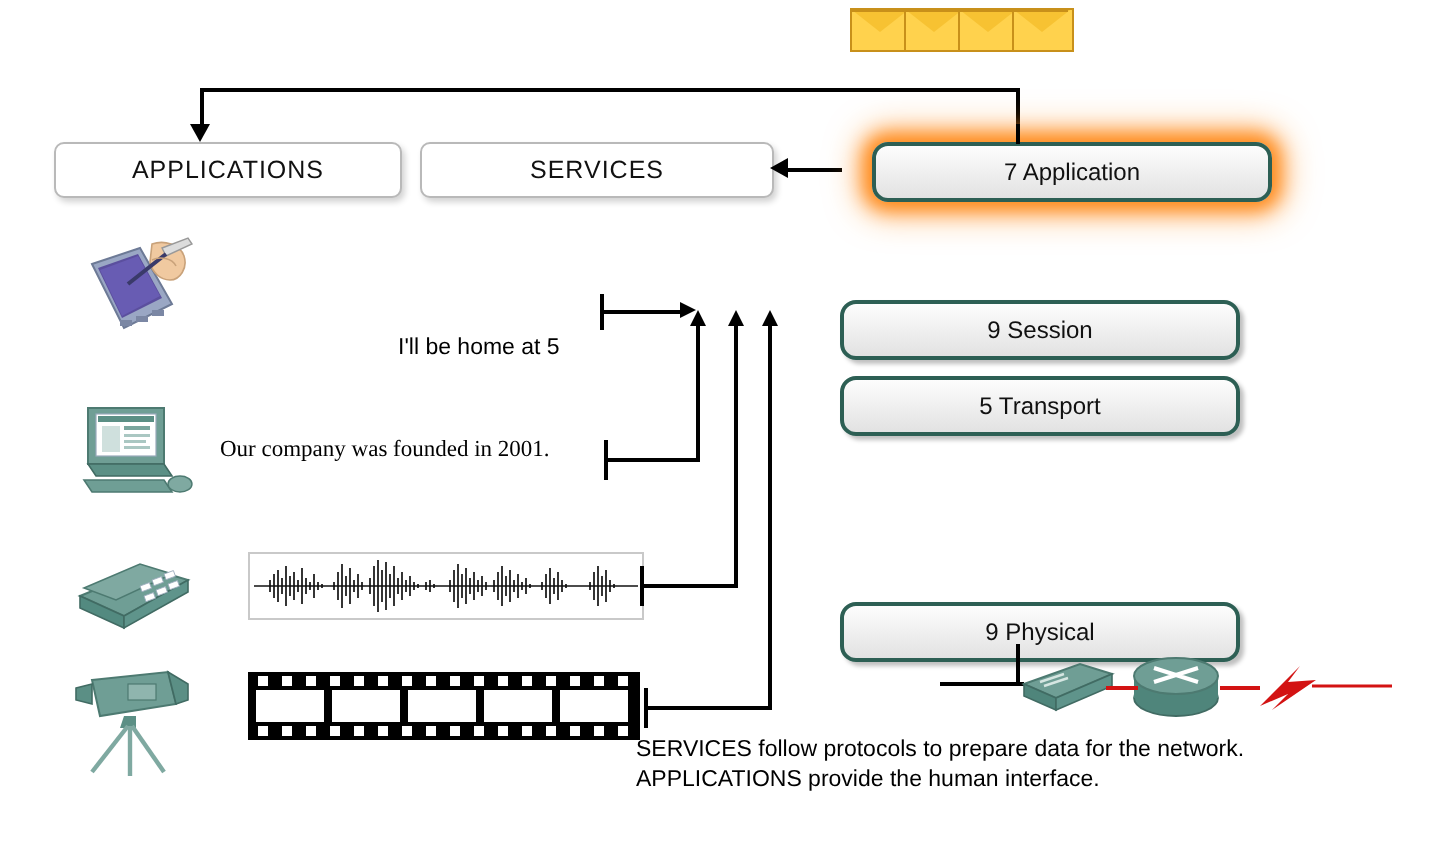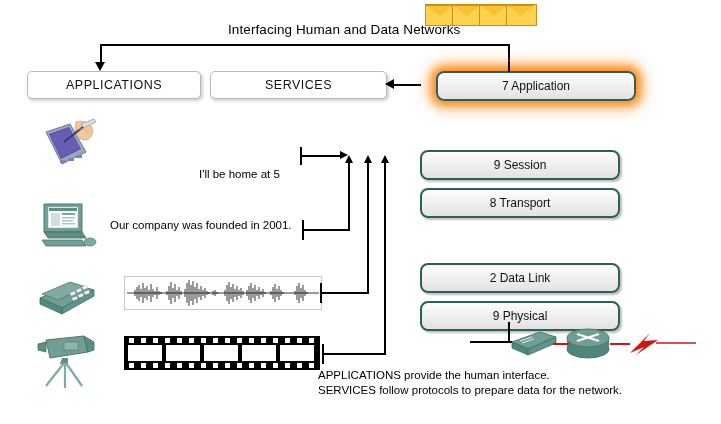--- a/index.html
+++ b/index.html
@@ -144,21 +144,21 @@
   
   .device { }
 
   
   .note {
     font-size: 11.5px;
     color: #000;
     white-space: nowrap;
   }
   #note-home    { left: 199px; top: 146px; margin-top: 22px; }
-  #note-company { left: 110px; top: 219px; }
+  #note-company { left: 110px; top: 219px; font-family: Liberation Serif, serif; }
 
   .tick { background: #000; width: 2px; }
 
   
   .hline { background: #000; height: 2px; }
   .vline { background: #000; width: 2px; }
   .arrow-up {
     width: 0; height: 0;
     border-left: 4px solid transparent;
     border-right: 4px solid transparent;
@@ -229,37 +229,35 @@
     left: 470px; top: 341px;
     width: 42px; height: 2px;
     background: #000;
   }
 </style>
 </head>
 <body>
 
 <div id="stage">
 
-  <div class="abs" id="title">Interfacing Human and Data Networks</div>
 
   <div class="abs" id="bracket-top"></div>
   <div class="abs" id="bracket-left"></div>
   <div class="abs" id="bracket-right"></div>
   <div class="abs" id="bracket-arrow"></div>
 
   <div class="abs pill" id="box-applications">APPLICATIONS</div>
   <div class="abs pill" id="box-services">SERVICES</div>
 
   <div class="abs" id="svc-arrow-line"></div>
   <div class="abs" id="svc-arrow-head"></div>
 
   <div class="abs layer" id="layer-7" style="top:71px">7 Application</div>
   <div class="abs layer" id="layer-5" style="top:150px">9 Session</div>
-  <div class="abs layer" id="layer-4" style="top:188px">8 Transport</div>
-  <div class="abs layer" id="layer-2" style="top:263px">2 Data Link</div>
+  <div class="abs layer" id="layer-4" style="top:188px">5 Transport</div>
   <div class="abs layer" id="layer-1" style="top:301px">9 Physical</div>
 
   <div class="abs" id="l7-stub"></div>
 
   <div class="abs envelope" id="env-1"></div>
   <div class="abs envelope" id="env-2"></div>
   <div class="abs envelope" id="env-3"></div>
   <div class="abs envelope" id="env-4"></div>
 
   <svg class="abs device" style="left:36px; top:118px" width="62" height="54" viewBox="0 0 62 54">
@@ -485,17 +483,17 @@
   </svg>
 
   <div class="abs" id="red-link"></div>
   <div class="abs" id="red-link2"></div>
   <svg class="abs" style="left:628px; top:331px" width="70" height="26" viewBox="0 0 70 26">
     <path d="M2 22 L22 2 L16 10 L30 9 L8 24 L16 16 Z" fill="#d31313"></path>
     <line x1="28" y1="12" x2="68" y2="12" stroke="#d31313" stroke-width="1.5"></line>
   </svg>
 
   <div class="abs" id="caption">
+    <div>SERVICES follow protocols to prepare data for the network.</div>
     <div>APPLICATIONS provide the human interface.</div>
-    <div>SERVICES follow protocols to prepare data for the network.</div>
   </div>
 
 </div>
 
 </body></html>

